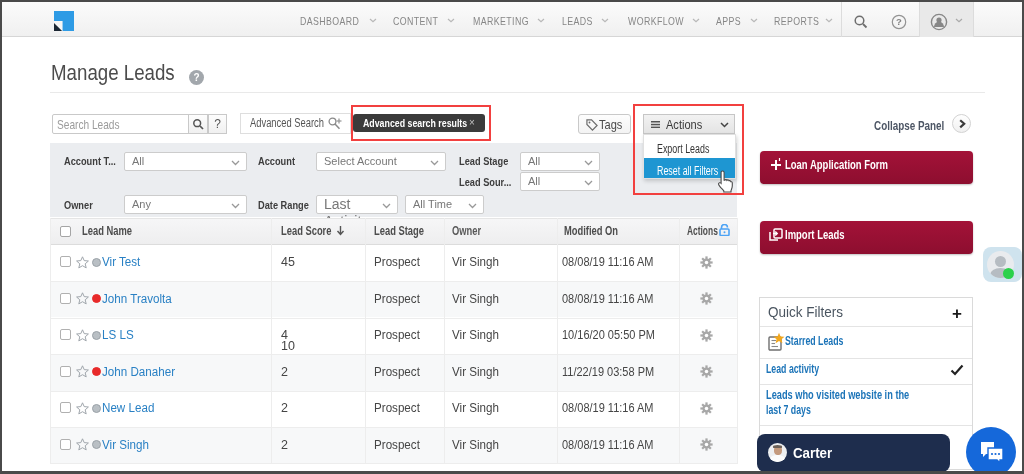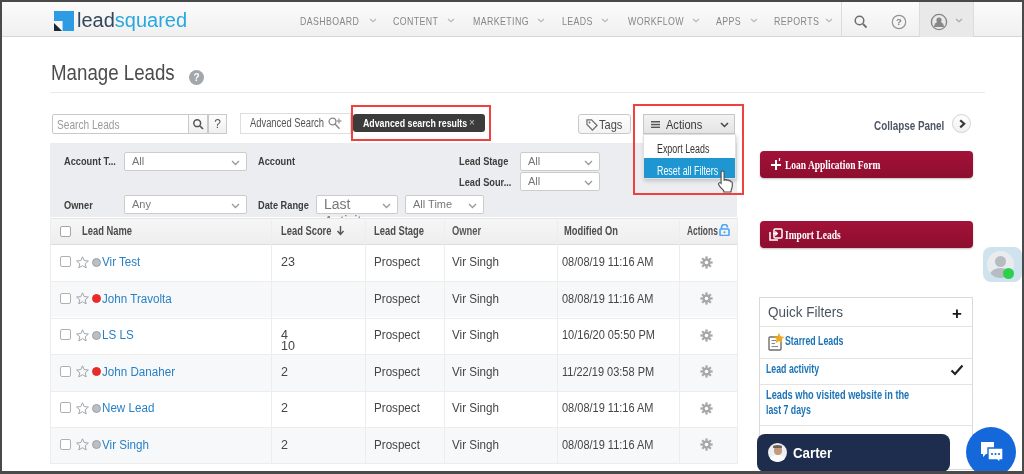--- a/index.html
+++ b/index.html
@@ -14,41 +14,40 @@
 .btn { position:absolute; background:#fff; border:1px solid #c9c9c9; }
 .flabel { position:absolute; font-size:11px; font-weight:bold; color:#3d3d3d; white-space:nowrap; transform:scaleX(0.84); transform-origin:0 50%; }
 .ddl { position:absolute; height:19px; background:#fff; border:1px solid #cccccc; border-radius:2px; font-size:11px; color:#777; line-height:17px; padding-left:7px; }
 .ddl svg { position:absolute; right:6px; top:7px; }
 .hcell { position:absolute; font-size:12px; font-weight:bold; color:#4d4d4d; white-space:nowrap; transform:scaleX(0.78); transform-origin:0 50%; }
 .cell { position:absolute; font-size:12.5px; color:#454545; white-space:nowrap; }
 .rowline { position:absolute; left:50px; width:687px; height:1px; background:#ededed; }
 .colline { position:absolute; top:218px; height:246px; width:1px; background:#ededed; }
 .name { color:#2980c4; }
 .redrect { position:absolute; border:2px solid #f2403f; z-index:50; }
-.sbtn { position:absolute; left:760px; width:213px; height:27px; border-radius:4px; background:linear-gradient(#a31238,#8d0e2f); box-shadow:0 1px 2px rgba(0,0,0,0.25); color:#fff;font-family:Liberation Serif, serif; }
+.sbtn { position:absolute; left:760px; width:213px; height:33px; border-radius:4px; background:linear-gradient(#a31238,#8d0e2f); box-shadow:0 1px 2px rgba(0,0,0,0.25); color:#fff; }
 .sbtn .tx { position:absolute; left:25px; top:6px; font-weight:bold; font-size:13px; white-space:nowrap; transform:scaleX(0.73); transform-origin:0 50%; }
 .qlink { position:absolute; font-size:12px; font-weight:bold; color:#1c74b8; white-space:nowrap; transform:scaleX(0.73); transform-origin:0 50%; }
 .qdiv { position:absolute; left:760px; width:212px; height:1px; background:#e4e4e4; }
 .chev { position:absolute; }
 </style>
 </head>
 <body>
 <div id="page">
   <div class="abs" style="left:0;top:0;width:1024px;height:2px;background:#4a4a4a;z-index:100;"></div>
   <div class="abs" style="left:0;top:0;width:2px;height:474px;background:#4a4a4a;z-index:100;"></div>
   <div class="abs" style="left:1022px;top:0;width:2px;height:474px;background:#4a4a4a;z-index:100;"></div>
   <div class="abs" style="left:0;top:471px;width:1024px;height:3px;background:#4a4a4a;z-index:100;"></div>
 
   <div id="nav">
     <svg class="abs" style="left:54px;top:11px;" width="20" height="20" viewBox="0 0 21 21">
       <rect x="0" y="0" width="21" height="21" fill="#2e9be5"></rect>
       <rect x="0" y="10.5" width="9" height="10.5" fill="#f6f6f6"></rect>
       <polygon points="0,12.5 8.5,21 0,21" fill="#1b2733"></polygon>
     </svg>
-    <div class="t" style="left:77px;top:9px;font-size:20px;color:#33475b;">lead<span style="color:#2aa7df;">squared</span></div>
     <span class="mitem" style="left:300px;">DASHBOARD</span>
     <span class="mitem" style="left:393px;">CONTENT</span>
     <span class="mitem" style="left:473px;">MARKETING</span>
     <span class="mitem" style="left:562px;">LEADS</span>
     <span class="mitem" style="left:628px;">WORKFLOW</span>
     <span class="mitem" style="left:716px;">APPS</span>
     <span class="mitem" style="left:774px;">REPORTS</span>
     <svg class="chev" style="left:369px;top:18px;" width="8" height="5">
         <path d="M1 1 L4 3.8 L7 1" stroke="#b8b8b8" stroke-width="1.2" fill="none"></path>
       </svg>
@@ -153,20 +152,23 @@
         <path d="M1.2 1.2 L5.2 4.8 L1.2 8.4" stroke="#3a3a3a" stroke-width="2.2" fill="none"></path>
       </svg>
   </div>
 
   <div class="abs" style="left:50px;top:143px;width:687px;height:74px;background:#ebedf0;"></div>
   <div class="flabel" style="left:64px;top:155px;">Account T...</div>
   <div class="ddl" style="left:124px;top:152px;width:123px;">All<svg width="9" height="6">
         <path d="M1 1 L4.5 4.5 L8 1" stroke="#999" stroke-width="1.3" fill="none"></path>
       </svg></div>
   <div class="flabel" style="left:258px;top:155px;">Account</div>
+  <div class="ddl" style="left:316px;top:152px;width:130px;">Select Account<svg width="9" height="6">
+        <path d="M1 1 L4.5 4.5 L8 1" stroke="#999" stroke-width="1.3" fill="none"></path>
+      </svg></div>
   <div class="flabel" style="left:459px;top:155px;">Lead Stage</div>
   <div class="ddl" style="left:520px;top:152px;width:80px;">All<svg width="9" height="6">
         <path d="M1 1 L4.5 4.5 L8 1" stroke="#999" stroke-width="1.3" fill="none"></path>
       </svg></div>
   <div class="flabel" style="left:459px;top:176px;">Lead Sour...</div>
   <div class="ddl" style="left:520px;top:172px;width:80px;">All<svg width="9" height="6">
         <path d="M1 1 L4.5 4.5 L8 1" stroke="#999" stroke-width="1.3" fill="none"></path>
       </svg></div>
   <div class="flabel" style="left:64px;top:199px;">Owner</div>
   <div class="ddl" style="left:124px;top:195px;width:123px;">Any<svg width="9" height="6">
@@ -215,21 +217,21 @@
   <div class="rowline" style="top:427px;"></div>
   <div class="rowline" style="top:463px;"></div>
 
   <div id="rows">
   <div class="abs" style="left:60px;top:256px;width:11px;height:11px;border:1px solid #b0b0b0;border-radius:2px;background:#fff;"></div>
   <svg class="abs" style="left:75px;top:254.5px;" width="15" height="15" viewBox="0 0 15 15">
         <path d="M7.5 1.8 L9.2 5.6 L13.4 6 L10.2 8.8 L11.2 12.9 L7.5 10.7 L3.8 12.9 L4.8 8.8 L1.6 6 L5.8 5.6 Z" fill="none" stroke="#a0a6ac" stroke-width="1"></path>
       </svg>
   <div class="abs" style="left:92px;top:257.5px;width:9px;height:9px;border-radius:50%;background:#b9bfc4;border:1px solid #9aa2a8;"></div>
   <div class="cell name" style="left:102px;top:255px;transform:scaleX(0.93);transform-origin:0 50%;">Vir Test</div>
-  <div class="cell" style="left:281px;top:255px;">23</div>
+  <div class="cell" style="left:281px;top:255px;">45</div>
   <div class="cell" style="left:374px;top:255px;transform:scaleX(0.93);transform-origin:0 50%;">Prospect</div>
   <div class="cell" style="left:452px;top:255px;transform:scaleX(0.93);transform-origin:0 50%;">Vir Singh</div>
   <div class="cell" style="left:562px;top:255px;transform:scaleX(0.88);transform-origin:0 50%;">08/08/19 11:16 AM</div>
   <svg class="abs" style="left:700px;top:255.5px;" width="13" height="13" viewBox="0 0 14 14">
         <g fill="#a8a8a8">
           <circle cx="7" cy="7" r="4.3"></circle>
           <rect x="5.8" y="0.4" width="2.4" height="13.2"></rect>
           <rect x="5.8" y="0.4" width="2.4" height="13.2" transform="rotate(45 7 7)"></rect>
           <rect x="5.8" y="0.4" width="2.4" height="13.2" transform="rotate(90 7 7)"></rect>
           <rect x="5.8" y="0.4" width="2.4" height="13.2" transform="rotate(135 7 7)"></rect>

